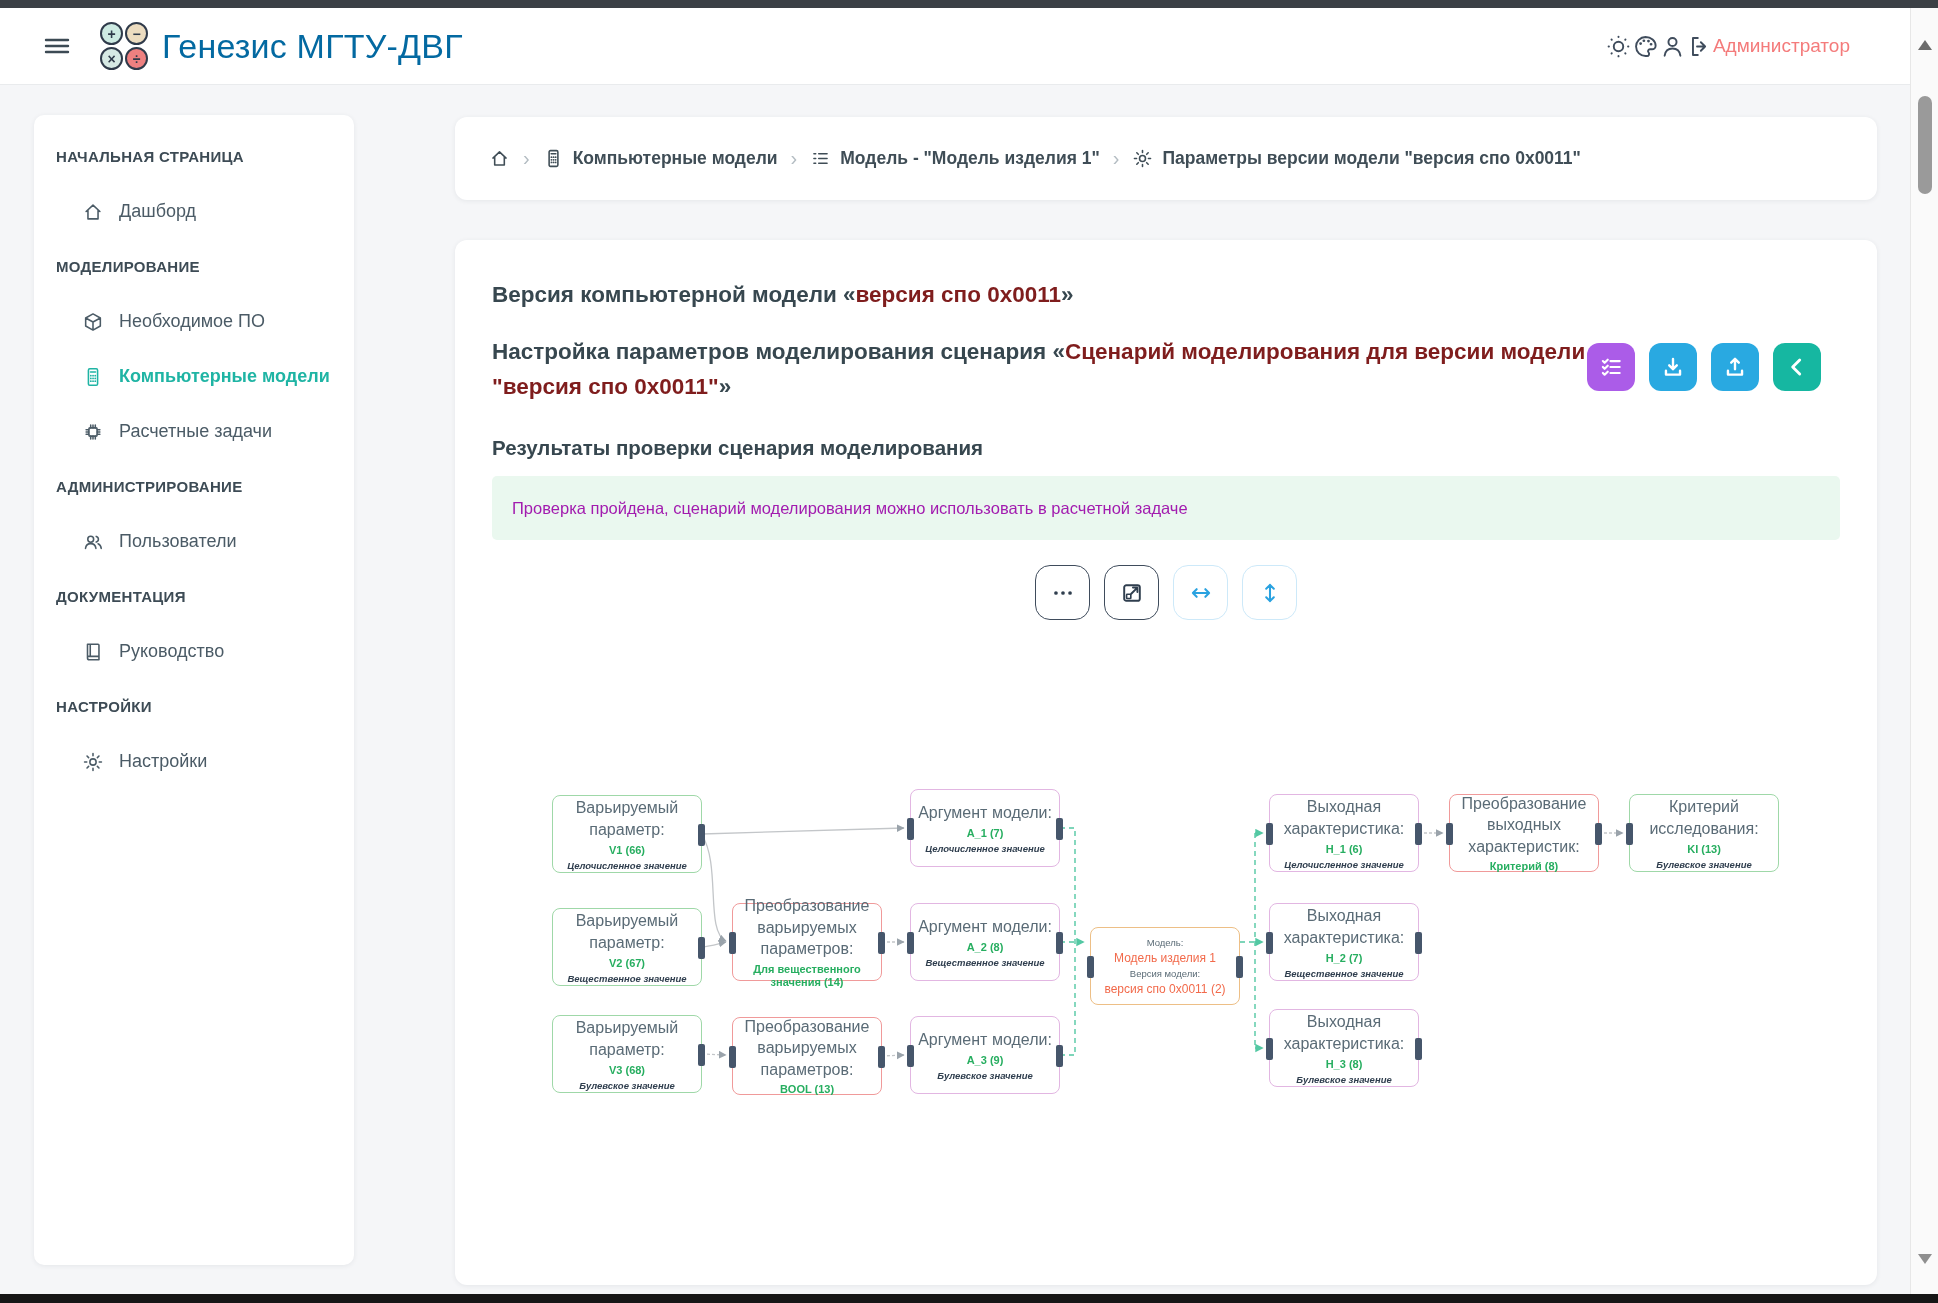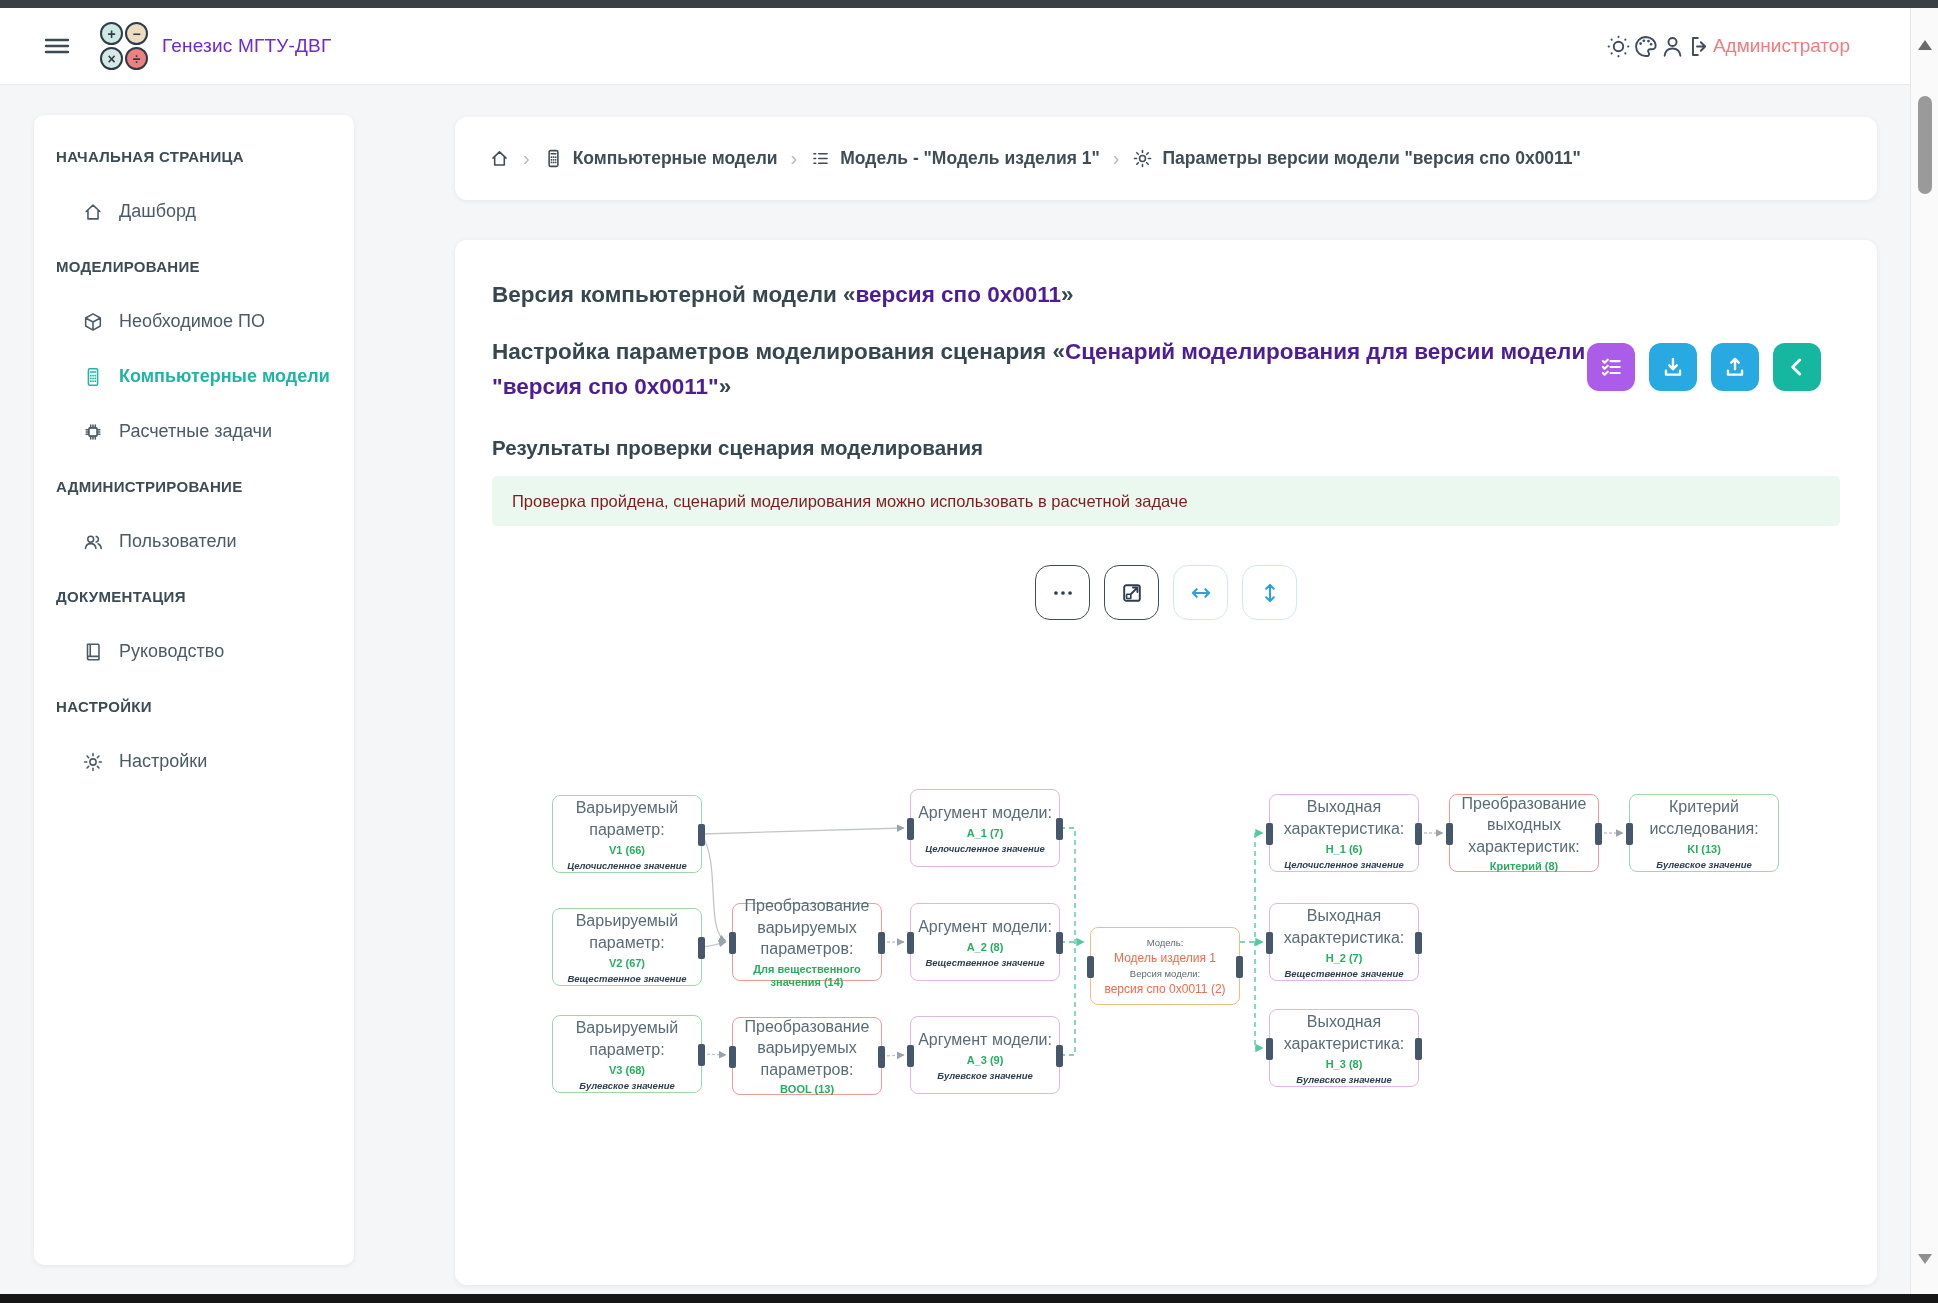--- a/index.html
+++ b/index.html
@@ -18,48 +18,48 @@
   .sb-arrow.up { top:30px; }
   .sb-arrow.down { top:1244px; color:#8f8f8f; }
   .sb-thumb { position:absolute; left:7px; top:88px; width:14px; height:98px; background:#9a9a9a; border-radius:7px; }
 
   
   header { position:absolute; left:0; top:8px; width:1910px; height:77px; background:#fff; border-bottom:1px solid #e9ebed; display:flex; align-items:center; z-index:10; }
   .burger { margin-left:42px; color:#3c4a54; cursor:pointer; }
   .logo { margin-left:28px; display:grid; grid-template-columns:23px 23px; grid-template-rows:23px 23px; gap:2px; }
   .logo .cell { width:23px; height:23px; border:2.5px solid #2f3a4a; border-radius:50%; display:flex; align-items:center; justify-content:center; font-weight:bold; font-size:14px; color:#2f3a4a; line-height:1; }
   .c-plus { background:#cdeae2; } .c-minus { background:#ecdcc0; } .c-times { background:#d6e9e4; } .c-div { background:#ee8080; }
-  .app-title { margin-left:14px; font-size:19px; color:#6d28d9; letter-spacing:.2px; }
+  .app-title { margin-left:14px; font-size:34px; color:#0369a1; letter-spacing:.2px; }
   .header-right { margin-left:auto; margin-right:60px; display:flex; align-items:center; }
   .hicon { color:#3f4c5c; cursor:pointer; }
   .user-role { color:#f47b7b; font-size:19px; cursor:pointer; }
 
   
   aside { position:absolute; left:34px; top:115px; width:320px; height:1150px; background:#fff; border-radius:10px; box-shadow:0 1px 5px rgba(40,50,60,.08); padding-top:14px; z-index:5; }
   .side-row { height:55px; display:flex; align-items:center; }
   .side-section { padding-left:22px; font-size:15px; font-weight:bold; color:#3d4b55; letter-spacing:.3px; }
   .side-item { padding-left:48px; gap:15px; font-size:18px; color:#4b5b66; cursor:pointer; }
   .side-item .si { width:22px; height:22px; flex:0 0 22px; }
   .side-item.active { color:#1fb4a4; font-weight:bold; }
 
   
   .breadcrumb-card { position:absolute; left:455px; top:117px; width:1422px; height:83px; background:#fff; border-radius:12px; box-shadow:0 1px 5px rgba(40,50,60,.08); display:flex; align-items:center; padding:0 34px; gap:13px; z-index:5; }
   .bc-item { display:flex; align-items:center; gap:9px; color:#3f4d56; font-size:17.5px; font-weight:bold; cursor:pointer; }
   .bc-sep { color:#b3bcc2; font-size:20px; font-weight:normal; }
   .bc-ico { width:21px; height:21px; color:#3f4d56; }
 
   .main-card { position:absolute; left:455px; top:240px; width:1422px; height:1045px; background:#fff; border-radius:12px; box-shadow:0 1px 5px rgba(40,50,60,.08); z-index:4; }
   .card-title { position:absolute; left:37px; top:42px; font-size:22.5px; font-weight:bold; color:#37474f; }
-  .teal { color:#4c1d95; }
+  .teal { color:#7f1d1d; }
   .card-subtitle { position:absolute; left:37px; top:95px; width:1135px; font-size:22.5px; font-weight:bold; color:#37474f; line-height:1.55; }
   .actions { position:absolute; right:56px; top:103px; display:flex; gap:14px; }
   .act-btn { width:48px; height:48px; border:none; border-radius:12px; display:flex; align-items:center; justify-content:center; color:#fff; cursor:pointer; }
   .act-purple { background:#ab5ce8; } .act-blue { background:#29a9e1; } .act-teal { background:#16b7a1; }
   .results-h { position:absolute; left:37px; top:196px; font-size:20.5px; font-weight:bold; color:#37474f; }
-  .alert-success { position:absolute; left:37px; top:236px; width:1348px; height:50px; background:#eaf8ef; border-radius:5px; display:flex; align-items:center; padding:0 20px; font-size:16.5px; color:#7f1d1d; }
+  .alert-success { position:absolute; left:37px; top:236px; width:1348px; height:64px; background:#eaf8ef; border-radius:5px; display:flex; align-items:center; padding:0 20px; font-size:16.5px; color:#a21caf; }
 
   .toolbar { position:absolute; left:0; top:325px; width:1422px; display:flex; justify-content:center; gap:14px; }
   .tb-btn { width:55px; height:55px; background:#fff; border-radius:15px; display:flex; align-items:center; justify-content:center; cursor:pointer; }
   .tb-dark { border:1.6px solid #3f4c5c; color:#2f3e4e; }
   .tb-blue { border:1.6px solid #cde9f9; color:#2aa2e0; }
 
   
   .diagram { position:absolute; left:0; top:410px; width:1422px; height:630px; }
   .edges { position:absolute; left:0; top:0; }
   .node { position:absolute; width:150px; height:78px; background:#fff; border:1px solid #ccc; border-radius:8px; display:flex; flex-direction:column; align-items:center; justify-content:center; gap:3px; text-align:center; padding:4px 6px; cursor:pointer; }

